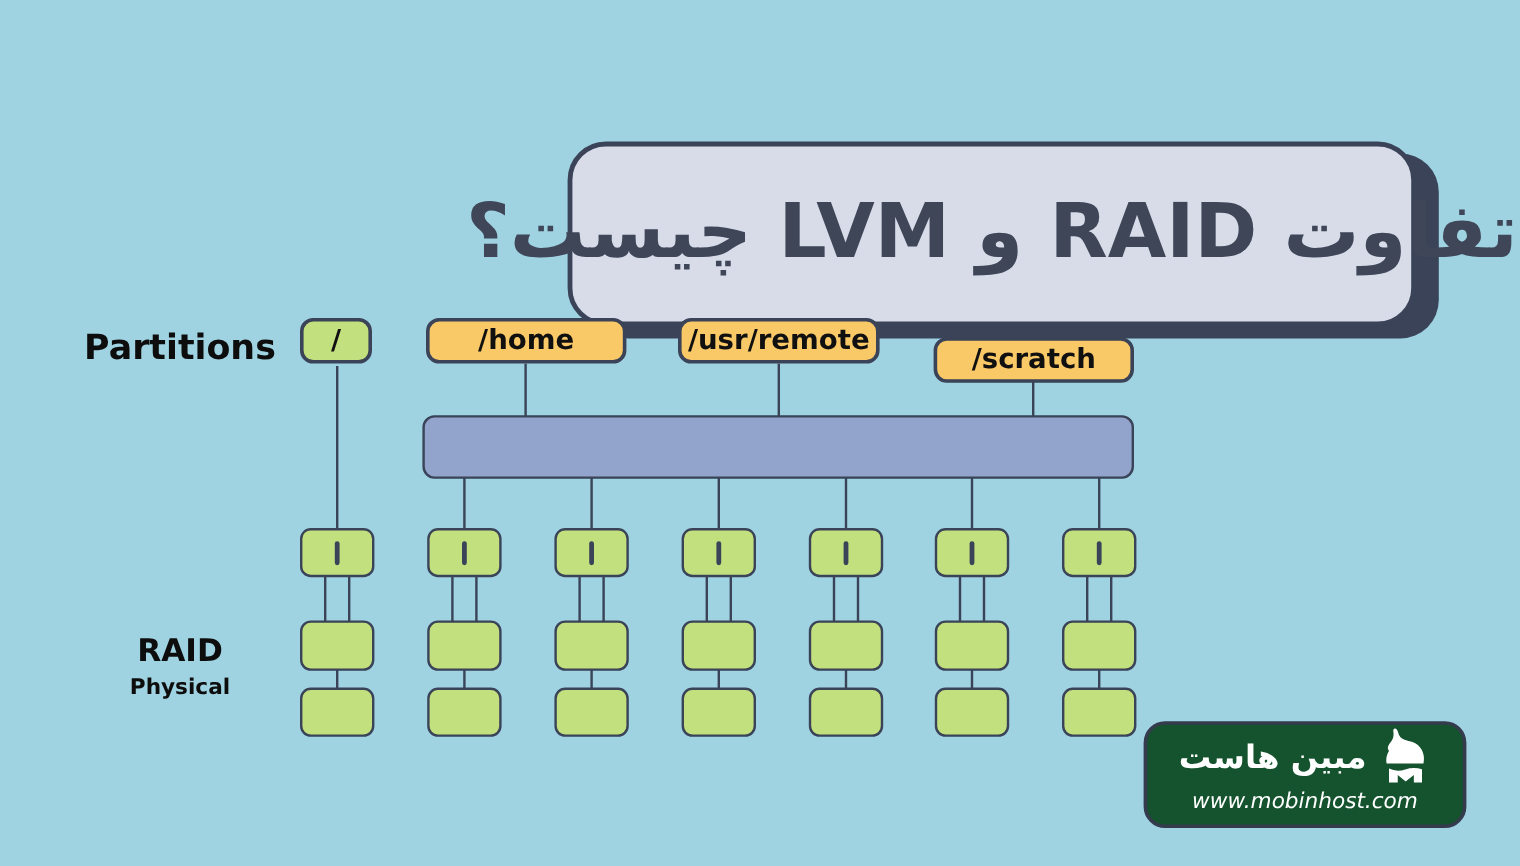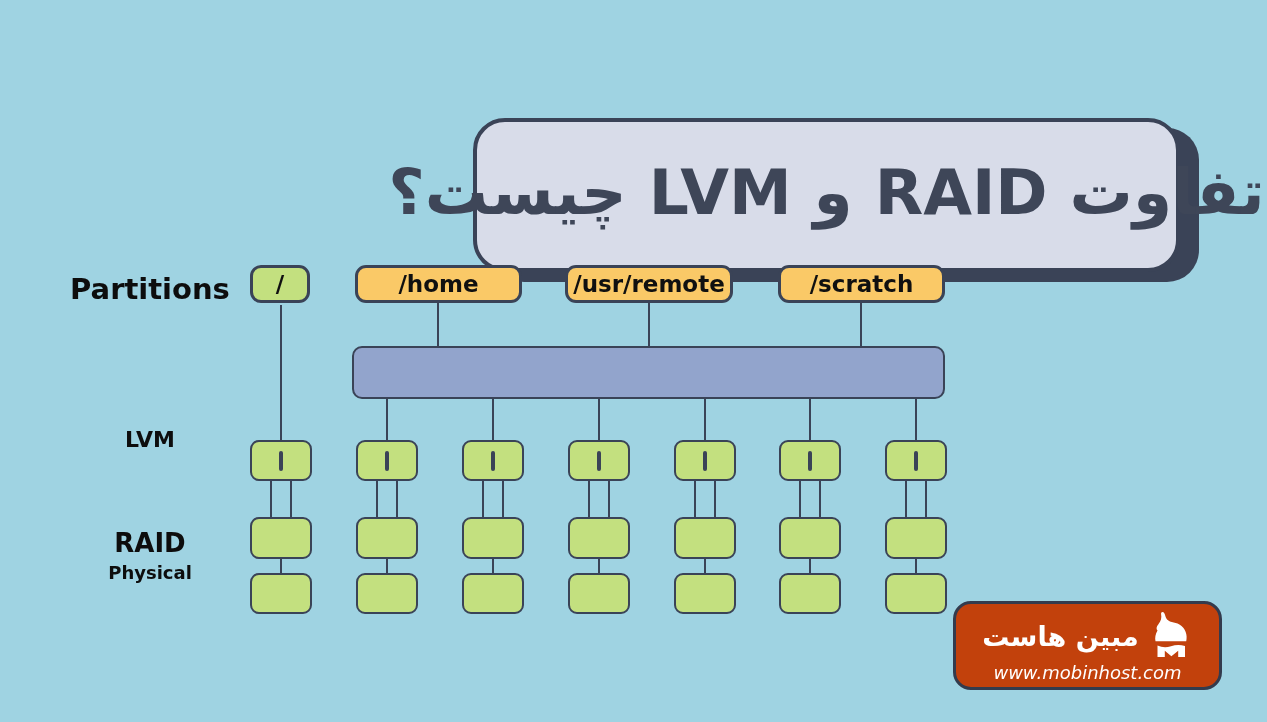--- a/index.html
+++ b/index.html
@@ -49,41 +49,40 @@
   
   .gbox{
     position:absolute;width:62px;background:#c3e07f;
     border:2px solid #3a4357;border-radius:9px;box-sizing:border-box;
     display:flex;align-items:center;justify-content:center;z-index:1;
   }
   .tick{width:4px;height:20px;background:#3a4357;border-radius:2px;}
   
   .logo{
     position:absolute;left:953px;top:601px;width:269px;height:89px;
-    background:#c2410c;border:3px solid #333b4d;border-radius:18px;
+    background:#14532d;border:3px solid #333b4d;border-radius:18px;
     box-sizing:border-box;display:flex;flex-direction:column;
-    align-items:center;justify-content:center;z-index:3;color:#fff;
+    align-items:center;justify-content:flex-start;z-index:3;color:#fff;
   }
   .logo-top{display:flex;align-items:center;gap:10px;height:52px;}
   .brand{font-size:27px;font-weight:bold;line-height:1;padding-top:2px;}
   .logo-url{font-size:18px;line-height:1;margin-top:3px;font-style:italic;}
   .elephant{width:44px;height:48px;}
 </style>
 </head>
 <body>
 
 <div id="stage">
 
   <div class="banner">
     <div class="banner-title" dir="rtl">تفاوت RAID و LVM چیست؟</div>
   </div>
 
   <div class="rowlabel lab-partitions">Partitions</div>
   <div class="rowlabel lab-lvm">
-    <div>LVM</div>
   </div>
   <div class="rowlabel lab-raid">RAID</div>
   <div class="rowlabel lab-phys">
     <div>Physical</div>
   </div>
 
   <div class="vgbar"></div>
 
   <div class="logo">
     <div class="logo-top">
@@ -95,21 +94,21 @@
     </div>
     <div class="logo-url">www.mobinhost.com</div>
   </div>
 
 <div class="pbox green" style="left: 250px; width: 60px;">/</div>
     <div class="vline" style="left: 280px; top: 305px; height: 135px;"></div>
     <div class="pbox orange" style="left: 355px; width: 167px;">/home</div>
     <div class="vline" style="left: 437px; top: 303px; height: 44px;"></div>
     <div class="pbox orange" style="left: 565px; width: 168px;">/usr/remote</div>
     <div class="vline" style="left: 648px; top: 303px; height: 44px;"></div>
-    <div class="pbox orange" style="left: 778px; width: 167px;">/scratch</div>
+    <div class="pbox orange" style="left: 778px; width: 167px; margin-top: 16px;">/scratch</div>
     <div class="vline" style="left: 860px; top: 303px; height: 44px;"></div>
     <div class="gbox" style="left: 250px; top: 440px; height: 41px;">
       <div class="tick"></div>
     </div>
     <div class="vline" style="left: 270px; top: 479px; height: 39px;"></div>
     <div class="vline" style="left: 290px; top: 479px; height: 39px;"></div>
     <div class="gbox" style="left: 250px; top: 517px; height: 42px;"></div>
     <div class="vline" style="left: 280px; top: 557px; height: 17px;"></div>
     <div class="gbox" style="left: 250px; top: 573px; height: 41px;"></div>
     <div class="vline" style="left: 386px; top: 398px; height: 43px;"></div>

